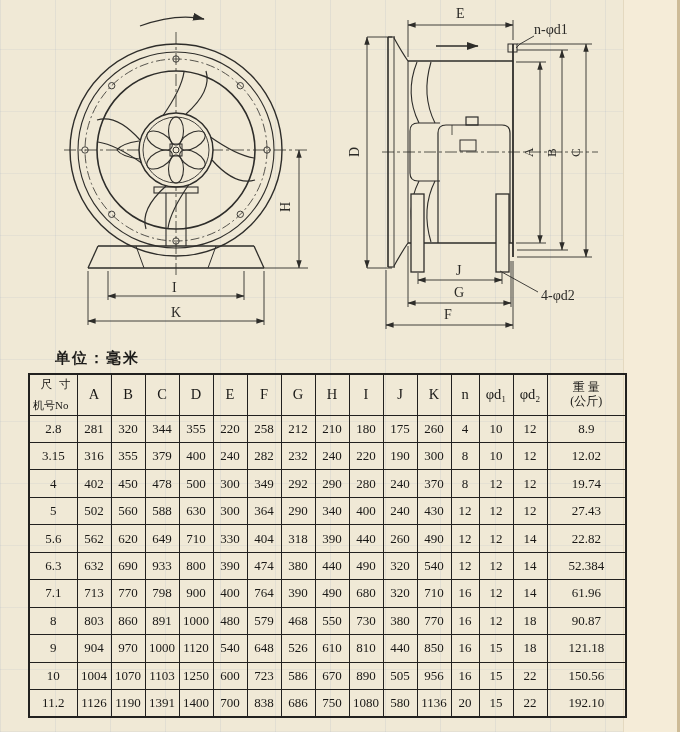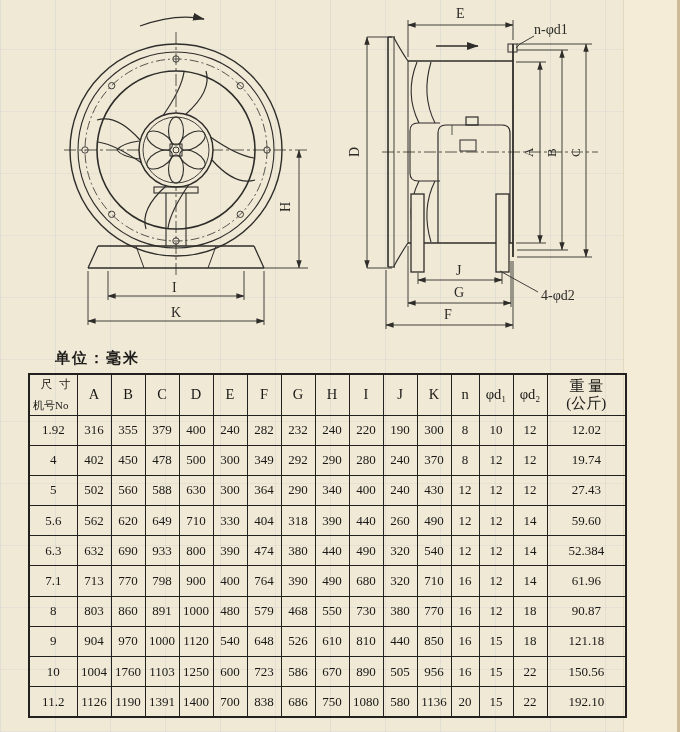--- a/index.html
+++ b/index.html
@@ -36,21 +36,21 @@
   table.dim th, table.dim td{
     border:1.4px solid #22211f;
     text-align:center;vertical-align:middle;
     padding:0;background:transparent;
     font-weight:normal;color:#191816;
   }
   table.dim{border:2px solid #22211f;}
   table.dim thead tr{height:41px;}
   table.dim tbody tr{height:23.4px;}
   th.col-head{font-size:14.5px;}
-  th.wt{font-size:15px;line-height:1.15;}
+  th.wt{font-size:12px;line-height:1.15;}
   th.corner{
     position:relative;font-size:11.5px;padding:0;
     background:
       linear-gradient(to bottom right,
         transparent calc(50% - 0.7px), #22211f calc(50% - 0.7px),
         #22211f calc(50% + 0.7px), transparent calc(50% + 0.7px));
   }
   th.corner .c-top{position:absolute;top:2px;right:4px;letter-spacing:2px;}
   th.corner .c-bot{position:absolute;bottom:2px;left:3px;font-size:11px;}
   td.model{font-size:13px;}
@@ -309,21 +309,39 @@
         <th class="col-head">φd₁</th>
         <th class="col-head">φd₂</th>
         <th class="wt">
         <div>重 量</div>
         <div>(公斤)</div>
       </th>
     </tr>
   </thead>
   <tbody>
       <tr>
-        <td class="model">1.92</td>
+        <td class="model">2.8</td>
+        <td>281</td>
+        <td>320</td>
+        <td>344</td>
+        <td>355</td>
+        <td>220</td>
+        <td>258</td>
+        <td>212</td>
+        <td>210</td>
+        <td>180</td>
+        <td>175</td>
+        <td>260</td>
+        <td>4</td>
+        <td>10</td>
+        <td>12</td>
+        <td>8.9</td>
+      </tr>
+      <tr>
+        <td class="model">3.15</td>
         <td>316</td>
         <td>355</td>
         <td>379</td>
         <td>400</td>
         <td>240</td>
         <td>282</td>
         <td>232</td>
         <td>240</td>
         <td>220</td>
         <td>190</td>
@@ -378,21 +396,21 @@
         <td>330</td>
         <td>404</td>
         <td>318</td>
         <td>390</td>
         <td>440</td>
         <td>260</td>
         <td>490</td>
         <td>12</td>
         <td>12</td>
         <td>14</td>
-        <td>59.60</td>
+        <td>22.82</td>
       </tr>
       <tr>
         <td class="model">6.3</td>
         <td>632</td>
         <td>690</td>
         <td>933</td>
         <td>800</td>
         <td>390</td>
         <td>474</td>
         <td>380</td>
@@ -455,21 +473,21 @@
         <td>440</td>
         <td>850</td>
         <td>16</td>
         <td>15</td>
         <td>18</td>
         <td>121.18</td>
       </tr>
       <tr>
         <td class="model">10</td>
         <td>1004</td>
-        <td>1760</td>
+        <td>1070</td>
         <td>1103</td>
         <td>1250</td>
         <td>600</td>
         <td>723</td>
         <td>586</td>
         <td>670</td>
         <td>890</td>
         <td>505</td>
         <td>956</td>
         <td>16</td>

